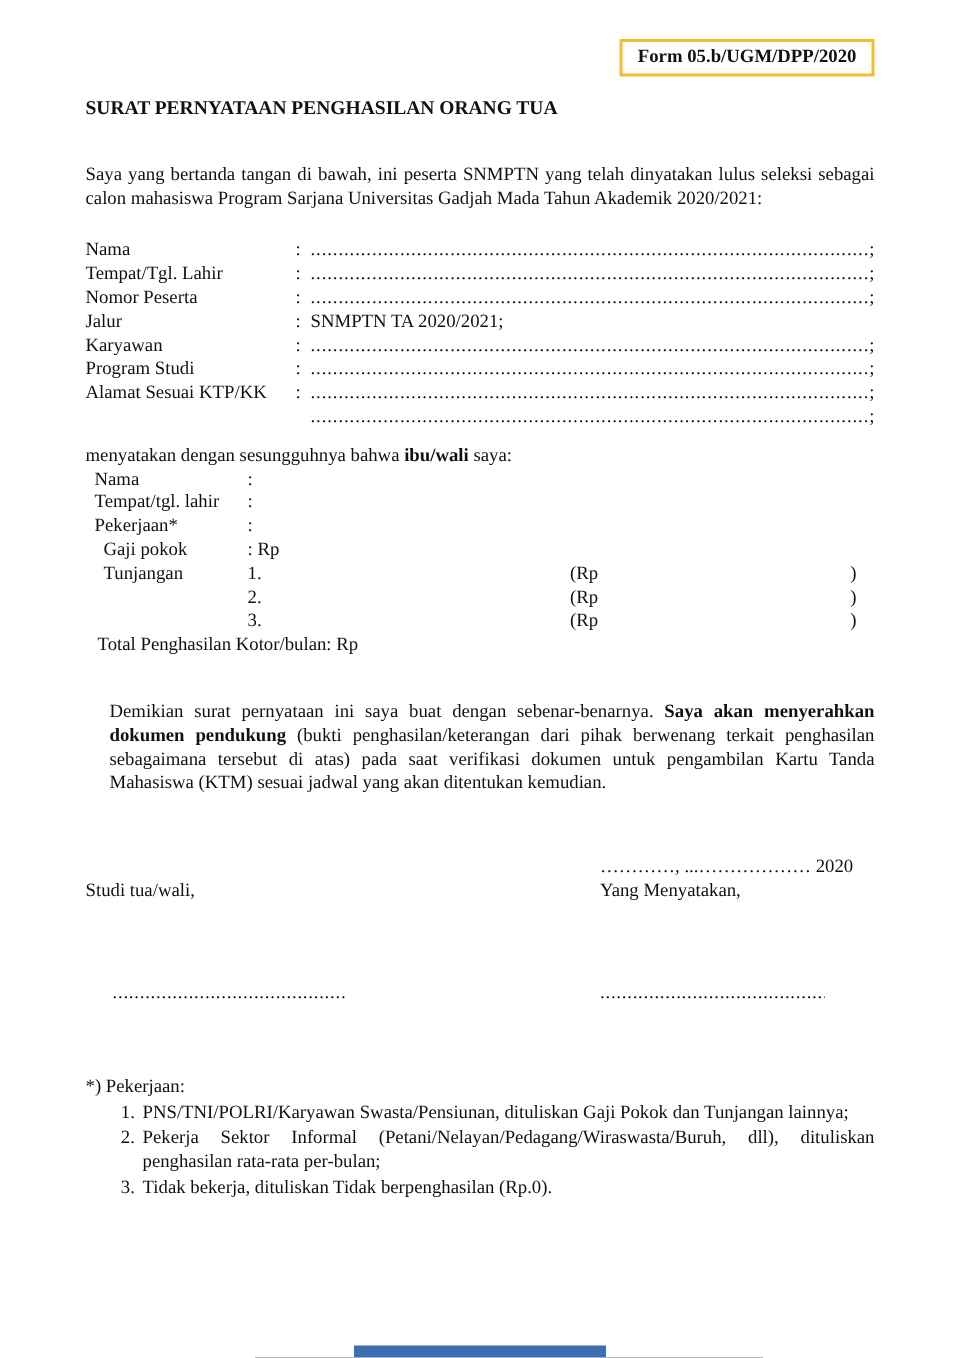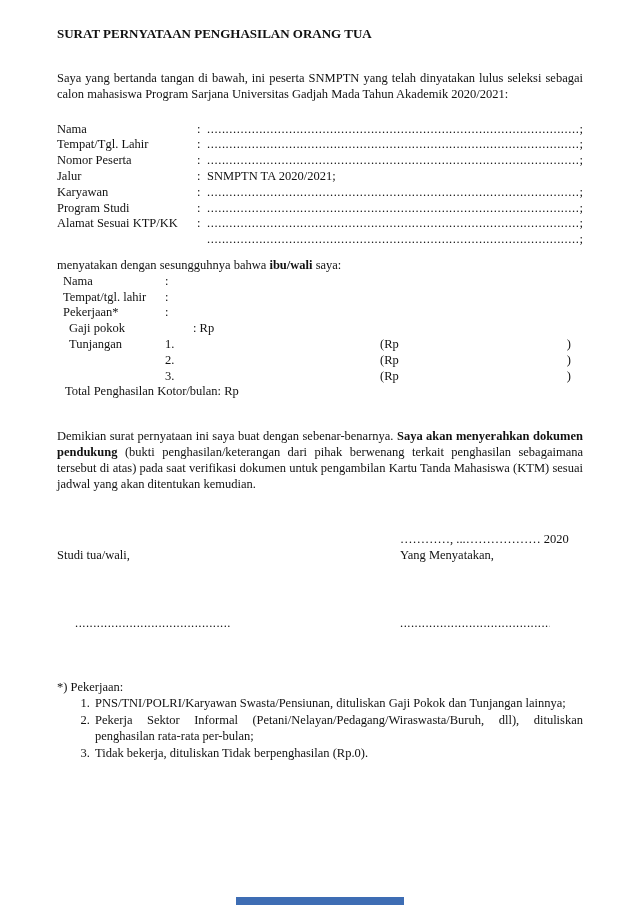--- a/index.html
+++ b/index.html
@@ -47,31 +47,31 @@
     letter-spacing: 0.6px;
   }
   .fvalue { flex: 1 1 auto; white-space: nowrap; }
   .fsemi { flex: 0 0 auto; }
   
   .statement { margin-top: 10px; }
   .bold { font-weight: 700; }
   .prow { display: flex; padding-left: 6px; }
   .plabel { flex: 0 0 102px; }
   .pcolon { flex: 0 0 auto; }
-  .irow { display: flex; padding-left: 12px; gap: 28px; }
+  .irow { display: flex; padding-left: 12px; }
   .ilabel { flex: 0 0 96px; }
   .trow {
     display: grid;
     grid-template-columns: 96px 215px 1fr auto;
     padding-left: 12px;
   }
   .tclose { margin-right: 12px; }
   .total-row { padding-left: 8px; }
   
-  .closing1 { margin-top: 29px; }
+  .closing1 { margin-top: 29px; margin-left: 16px; }
   .closing2 { margin-top: 15px; }
   
   .sig { margin-top: 40px; }
   .sig-row { display: flex; }
   .sig-left { flex: 1 1 auto; }
   .sig-right { flex: 0 0 183px; }
   .sig-lines { margin-top: 52px; }
   .sig-dots {
     display: inline-block;
     overflow: hidden;
@@ -97,20 +97,23 @@
     width: 168px;
     height: 8px;
     background: #3E6DB4;
   }
 </style>
 </head>
 <body>
 
 <div class="page">
 
+  <div class="form-code">
+    <span>Form 05.b/UGM/DPP/2020</span>
+  </div>
 
   <div class="title">SURAT PERNYATAAN PENGHASILAN ORANG TUA</div>
 
   <p class="para intro">Saya yang bertanda tangan di bawah, ini peserta SNMPTN yang telah dinyatakan lulus seleksi sebagai calon mahasiswa Program Sarjana Universitas Gadjah Mada Tahun Akademik 2020/2021:</p>
 
   <div class="fields">
     <div class="frow">
       <span class="flabel">Nama</span>
       <span class="fcolon">:</span>
       <span class="fdots">........................................................................................................................................................................................................</span>

